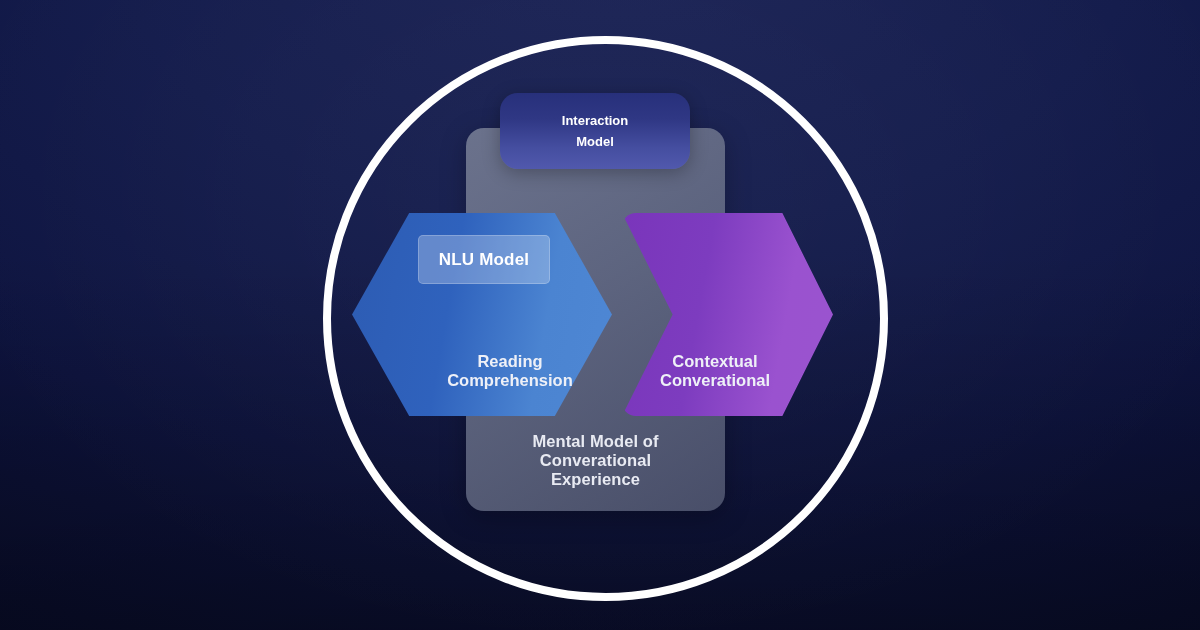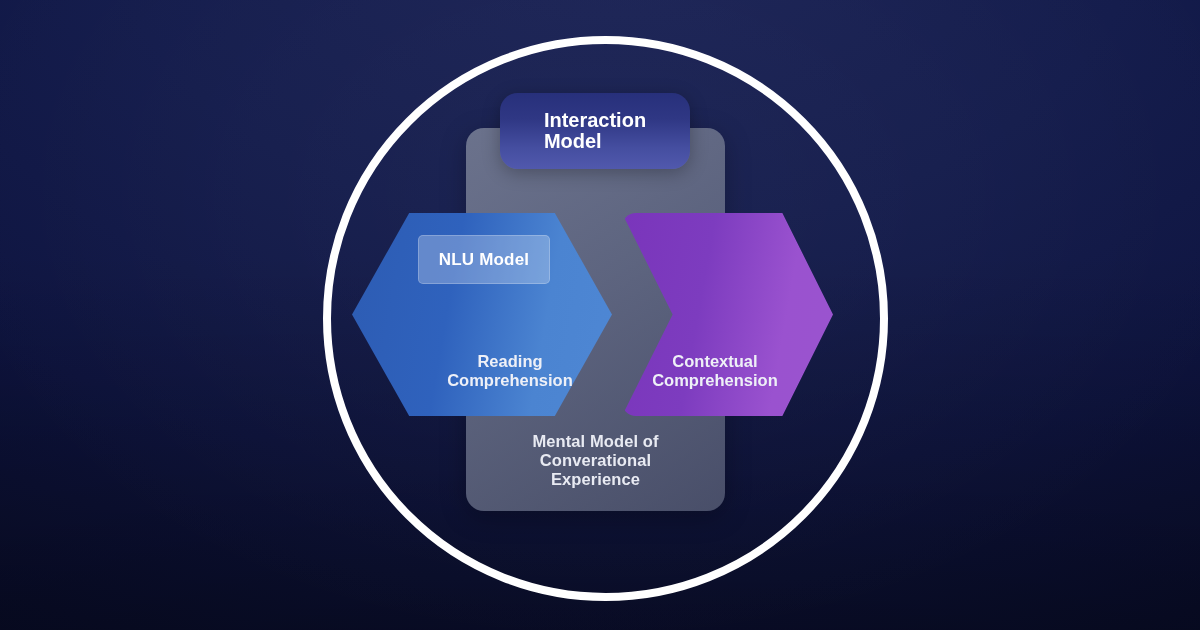--- a/index.html
+++ b/index.html
@@ -176,22 +176,23 @@
     position: absolute;
     left: 500px;
     top: 93px;
     width: 190px;
     height: 76px;
     border-radius: 18px;
     background: linear-gradient(180deg, #27307b 0%, #2f3784 34%, #454ea0 72%, #5159ad 100%);
     display: flex;
     align-items: center;
     justify-content: center;
+    text-align: center;
     color: #ffffff;
-    font-size: 20px;
+    font-size: 13px;
     font-weight: bold;
     line-height: 21px;
     white-space: pre-line;
     box-shadow: 0 4px 18px rgba(0,0,0,0.28);
   }
 </style>
 </head>
 <body>
 
 <div id="canvas">
@@ -211,21 +212,21 @@
   </div>
 
   <div id="chev-purple" class="chev">
     <div class="shape"></div>
   </div>
 
   <div id="caption-blue" class="chev-caption">Reading
 Comprehension</div>
 
   <div id="caption-purple" class="chev-caption">Contextual
-Comprehension</div>
+Converational</div>
 
   <div id="pill-nlu" class="sub-pill">NLU Model</div>
 
 
   <div id="pill-interaction">Interaction
 Model</div>
 
 </div>
 
 </body></html>

